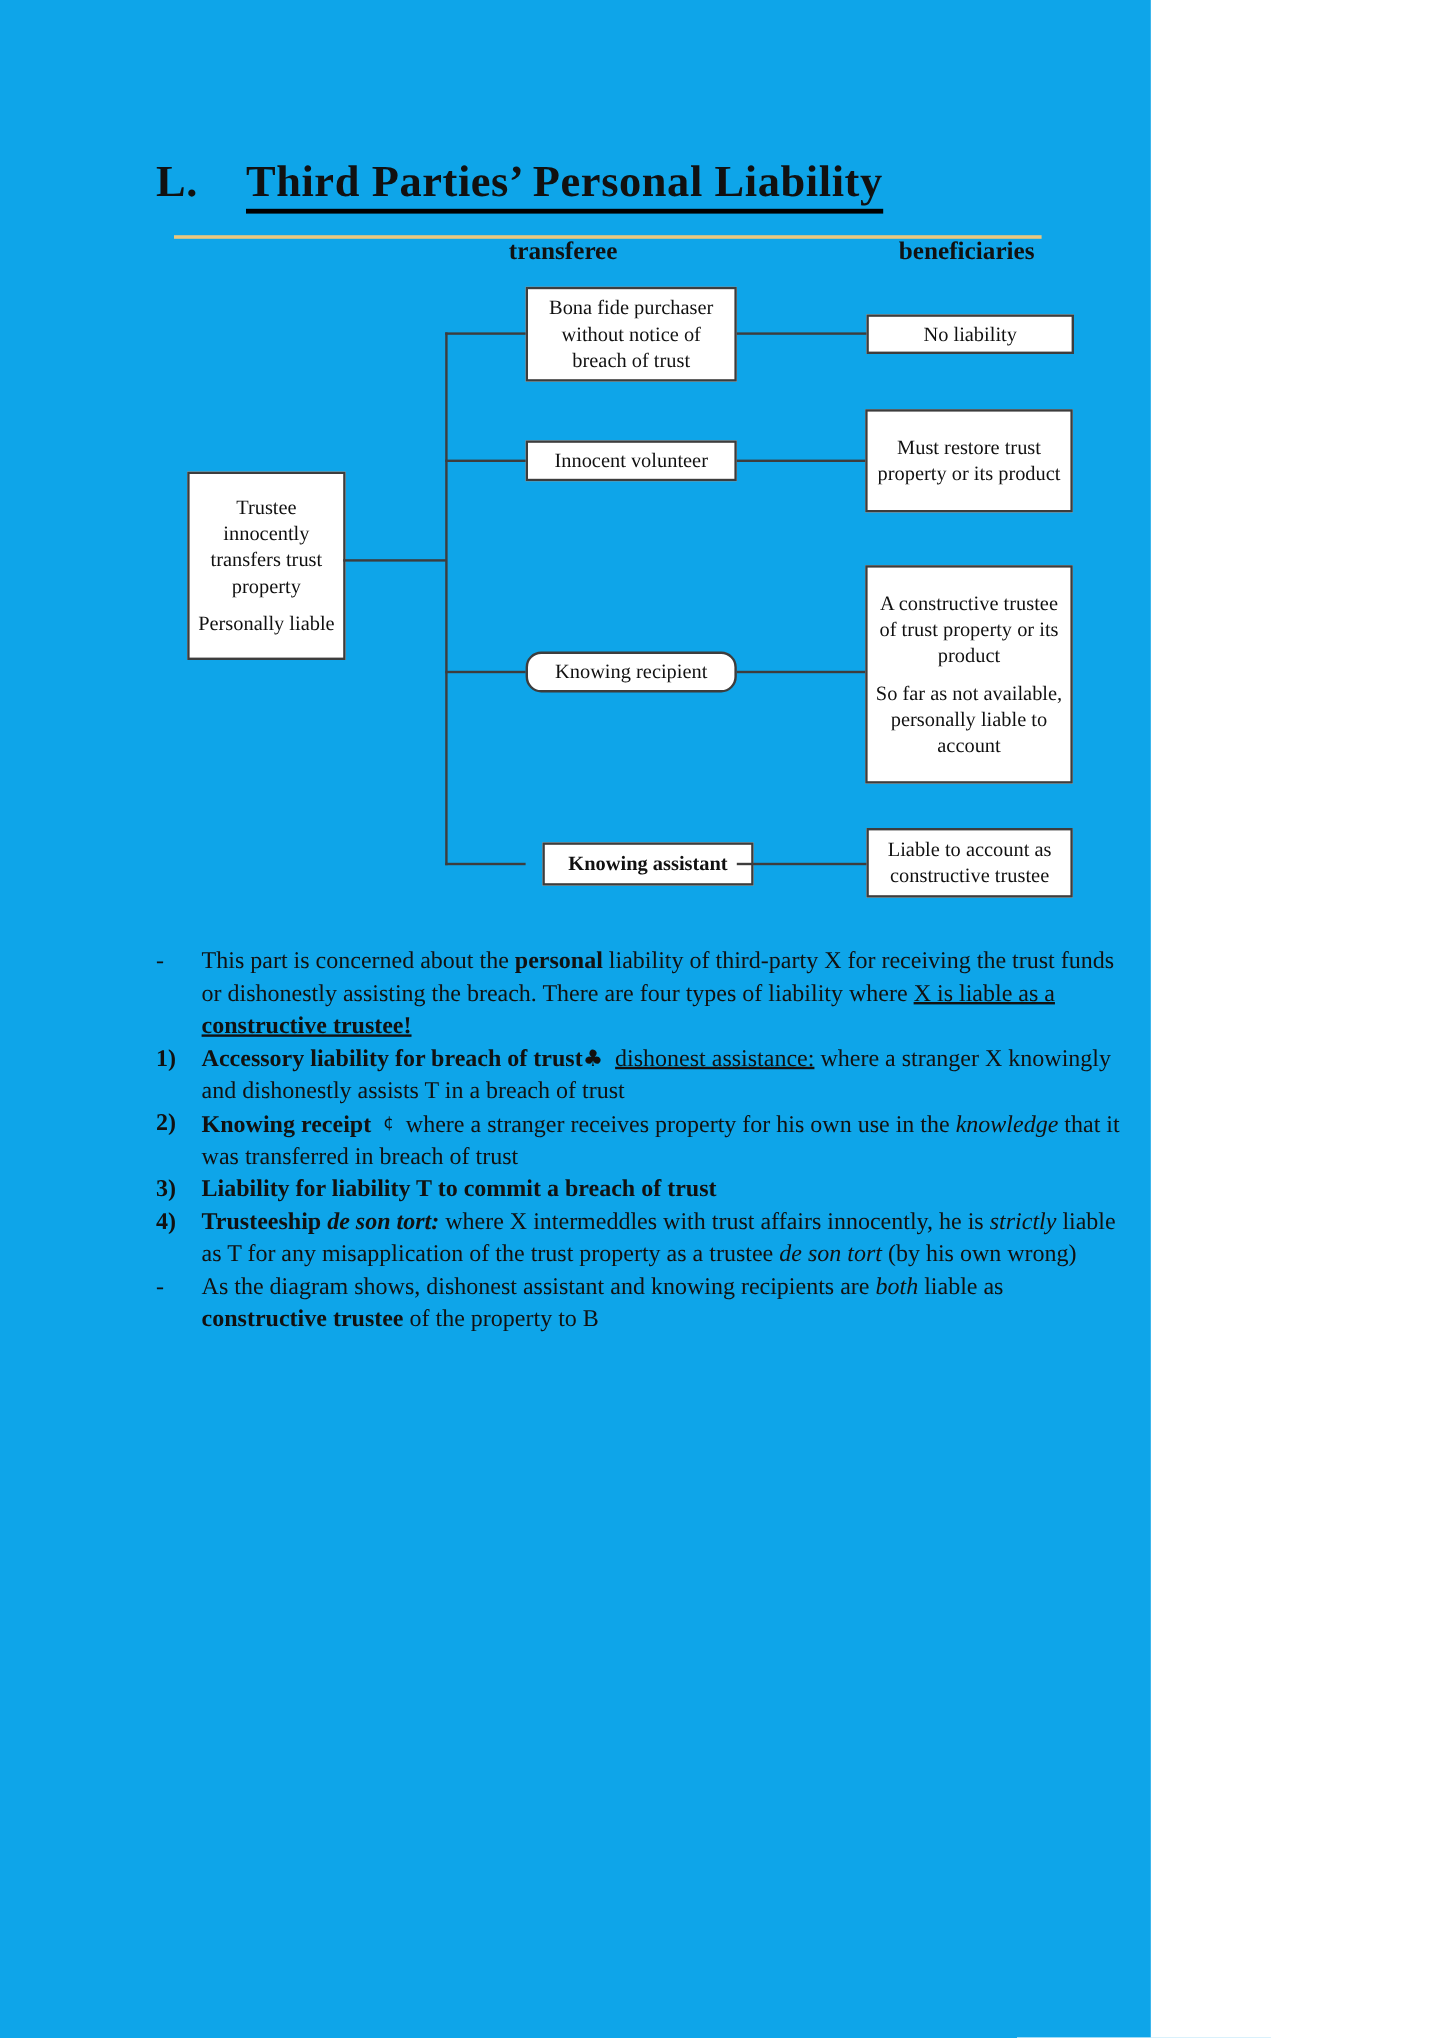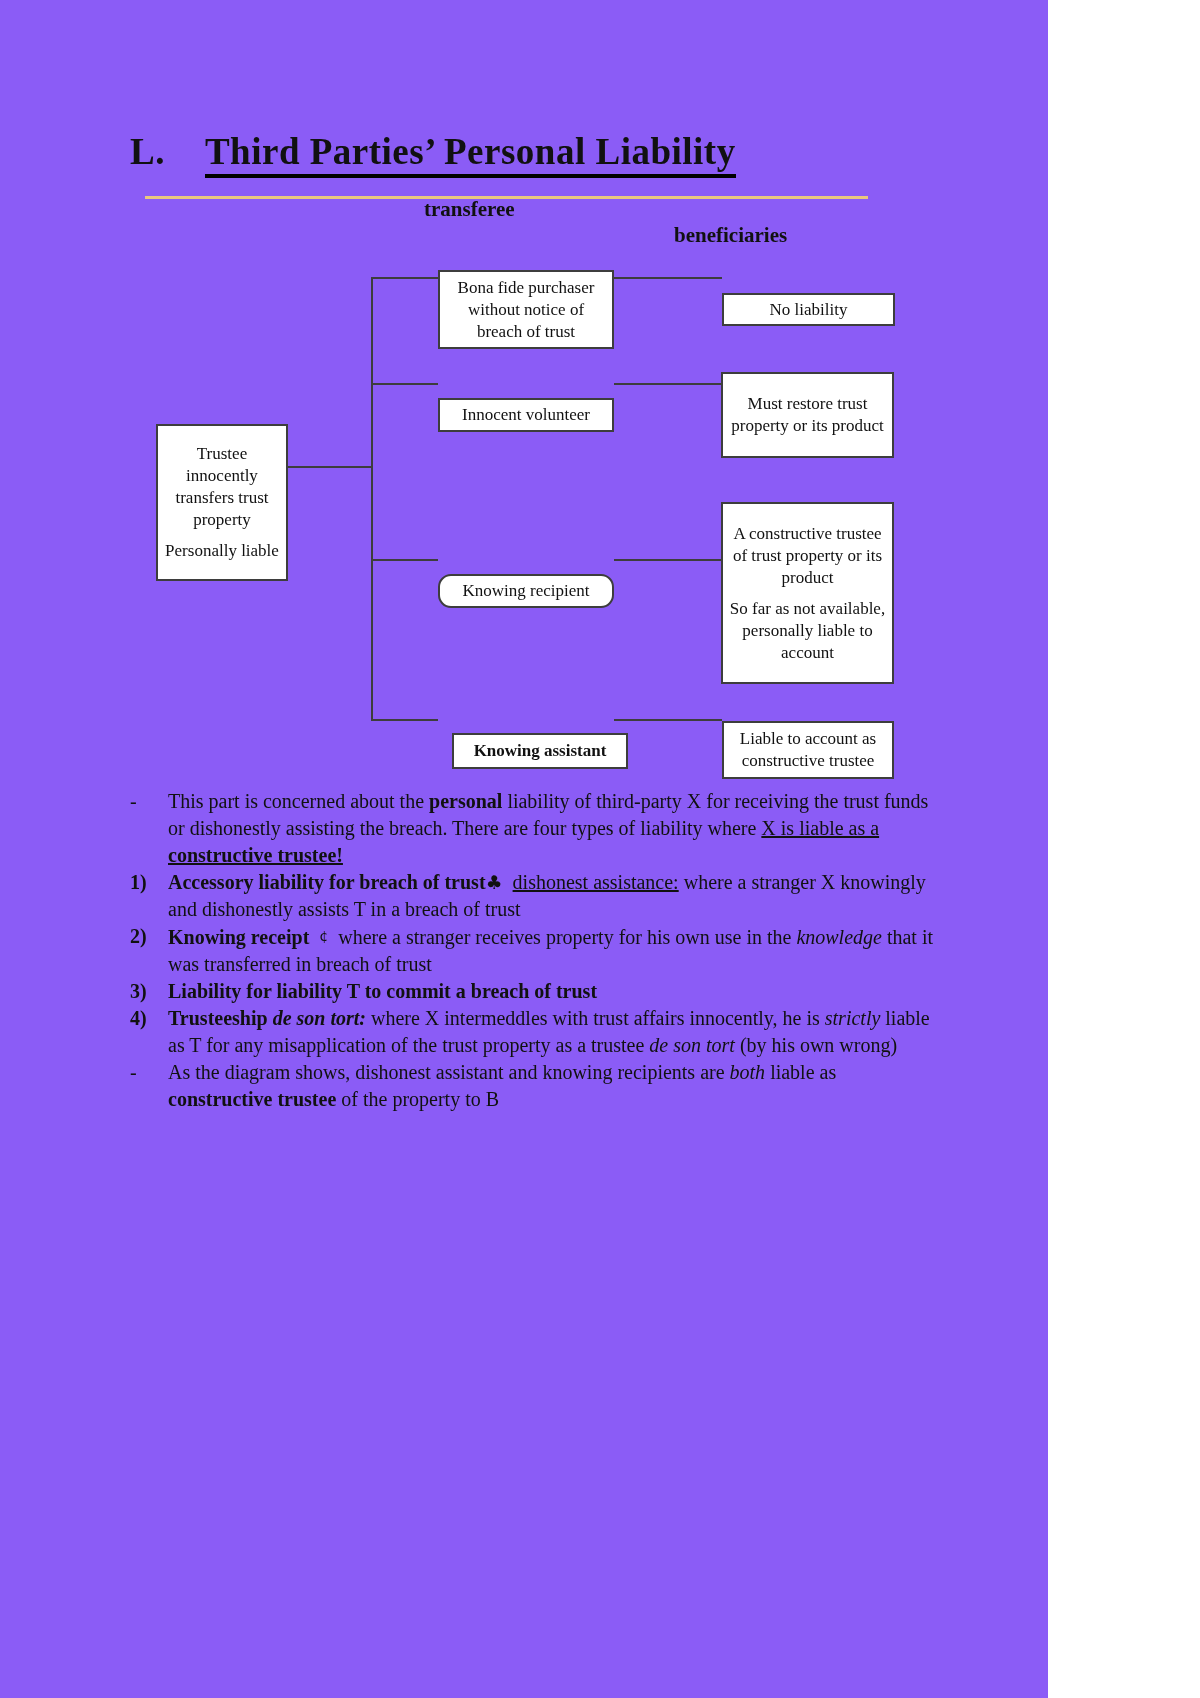--- a/index.html
+++ b/index.html
@@ -1,31 +1,31 @@
 <!DOCTYPE html>
 <html><head>
 <meta charset="utf-8">
 <style>
   html,body{margin:0;padding:0;background:#ffffff;}
-  #page{position:relative;width:1048px;height:1698px;background:#8b5cf6;overflow:hidden;
+  #page{position:relative;width:959px;height:1698px;background:#0ea5e9;overflow:hidden;
         font-family:"Liberation Serif","DejaVu Serif",serif;color:#111;}
 
   
   #title-row{position:absolute;left:130px;top:130px;white-space:nowrap;
              font-size:37px;font-weight:bold;letter-spacing:.5px;}
   #title-prefix{display:inline-block;margin-right:40px;}
   #title-main{display:inline-block;border-bottom:4px solid #000;padding-bottom:1px;}
   #accent-rule{position:absolute;left:145px;top:196px;width:723px;height:3px;}
 
   
   .col-header{position:absolute;top:197px;width:200px;text-align:left;
               font-size:21px;font-weight:bold;}
   .dbox{position:absolute;border:2px solid #3d3d3d;background:#fff;box-sizing:border-box;
         display:flex;flex-direction:column;align-items:center;justify-content:center;
-        text-align:center;font-size:17px;line-height:22px;padding:2px 4px;margin-top:31px;}
+        text-align:center;font-size:17px;line-height:22px;padding:2px 4px;}
   .dbox p{margin:0;}
   .dbox p + p{margin-top:9px;}
   .conn{position:absolute;background:#3d3d3d;}
 
   #box-root{left:156px;top:393px;width:132px;height:157px;}
   #box-bona{left:438px;top:239px;width:176px;height:79px;}
   #box-innocent{left:438px;top:367px;width:176px;height:34px;}
   #box-recipient{left:438px;top:543px;width:176px;height:34px;border-radius:13px;}
   #box-assistant{left:452px;top:702px;width:176px;height:36px;font-weight:bold;}
   #box-noliab{left:722px;top:262px;width:173px;height:33px;}
@@ -49,21 +49,21 @@
 <body>
 
 <div id="page">
 
   <div id="title-row">
     <span id="title-prefix">L.</span><span id="title-main">Third Parties’ Personal Liability</span>
   </div>
   <div id="accent-rule" style="background: rgb(234, 200, 127);"></div>
 
   <div class="col-header" style="left:424px;">transferee</div>
-  <div class="col-header" style="left:674px;margin-top:26px;">beneficiaries</div>
+  <div class="col-header" style="left:749px;">beneficiaries</div>
 
   <div class="dbox" id="box-root">
     <p>Trustee innocently transfers trust property</p>
     <p>Personally liable</p>
   </div>
 
   <div class="dbox" id="box-bona">
     <p>Bona fide purchaser without notice of breach of trust</p>
   </div>
   <div class="dbox" id="box-innocent">

